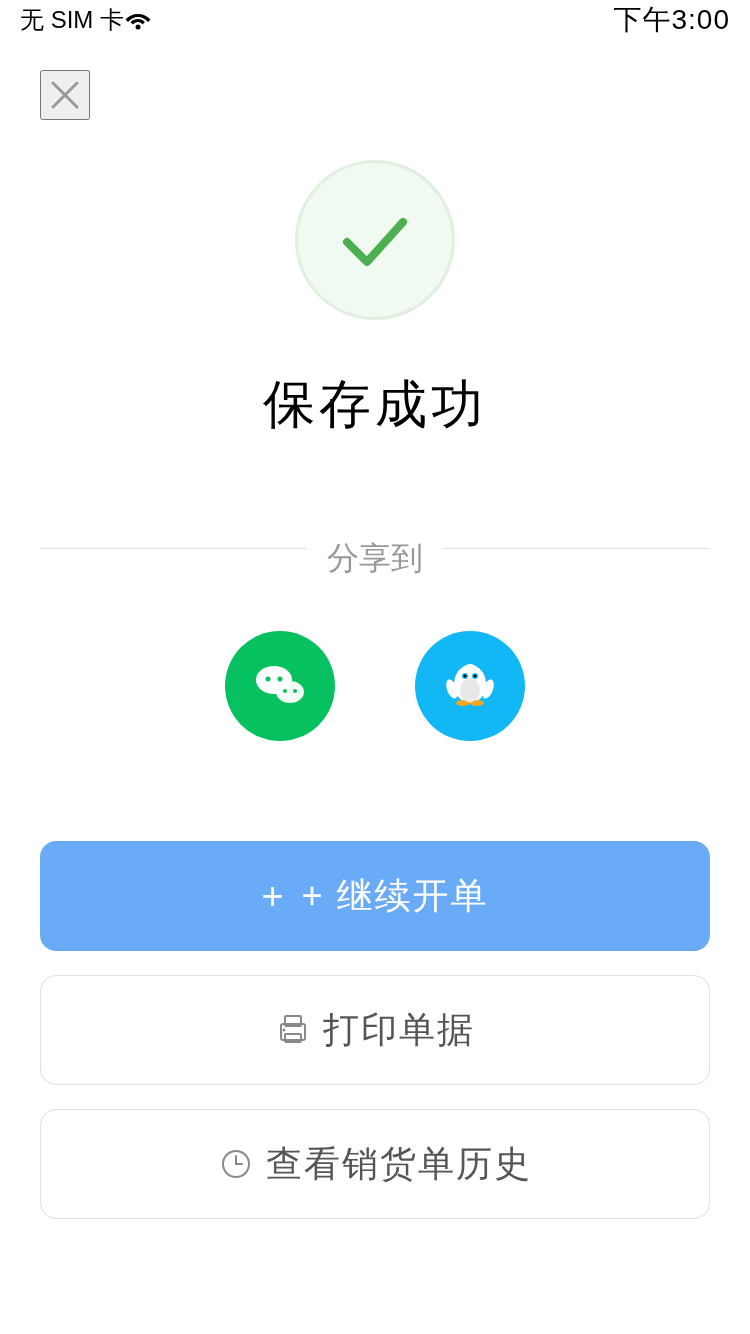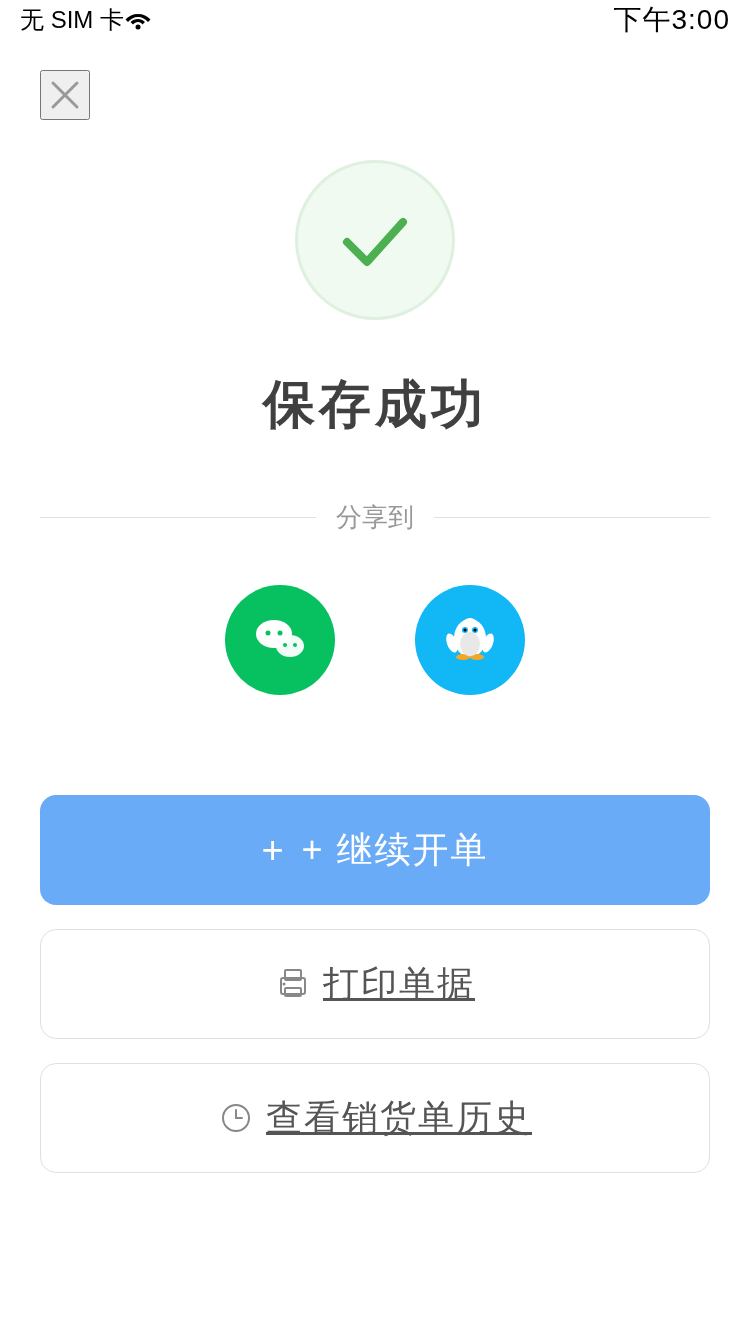--- a/index.html
+++ b/index.html
@@ -92,24 +92,24 @@
       background-color: #f0faf0;
       border: 3px solid #e0f0e0;
       display: flex;
       align-items: center;
       justify-content: center;
       margin-bottom: 50px;
     }
 
     .success-title {
       font-size: 52px;
-      color: #404040;
-      font-weight: 700;
+      color: #000000;
+      font-weight: 400;
       letter-spacing: 4px;
-      margin-bottom: 60px;
+      margin-bottom: 76px;
     }
 
     
     .share-section {
       width: 100%;
       padding: 0 40px;
       margin-bottom: 50px;
     }
 
     .share-divider {
@@ -119,23 +119,24 @@
       margin-bottom: 50px;
     }
 
     .divider-line {
       flex: 1;
       height: 1px;
       background-color: #e0e0e0;
     }
 
     .share-label {
-      font-size: 26px;
+      font-size: 32px;
       color: #999;
       white-space: nowrap;
+      margin-top: 21px;
     }
 
     .share-icons {
       display: flex;
       justify-content: center;
       gap: 80px;
       margin-bottom: 20px;
     }
 
     .share-icon-btn {
@@ -189,21 +190,20 @@
       border: 1px solid #e0e0e0;
       border-radius: 16px;
       color: #555;
       font-size: 36px;
       display: flex;
       align-items: center;
       justify-content: center;
       gap: 12px;
       cursor: pointer;
       letter-spacing: 2px;
-      text-decoration: underline;
     }
   </style>
 </head>
 <body>
 
 <div class="status-bar">
   <div class="status-left">
     <span>无 SIM 卡</span>
     <svg width="28" height="20" viewBox="0 0 28 20">
       <path d="M14 4C9 4 4.5 6 1.5 9.5l2.5 2.5C6.5 9 10 7 14 7s7.5 2 10 5l2.5-2.5C23.5 6 19 4 14 4z" fill="#000"></path>

